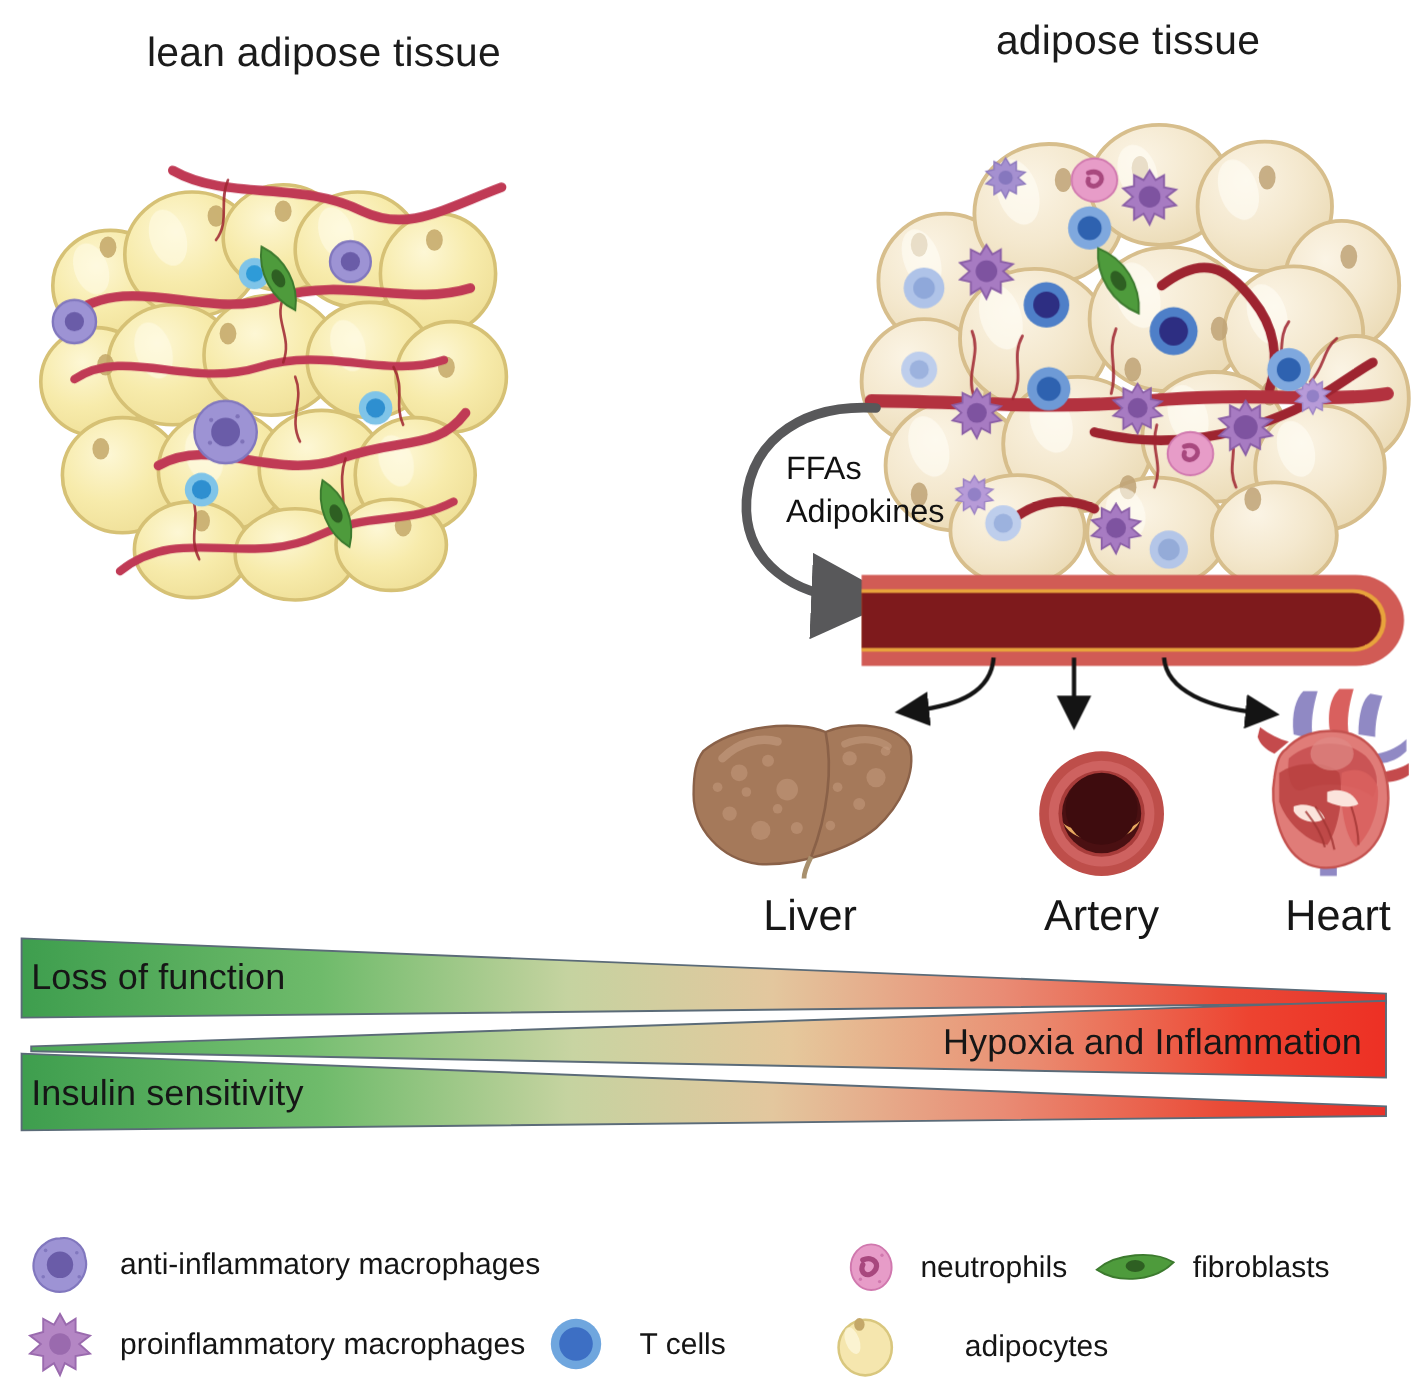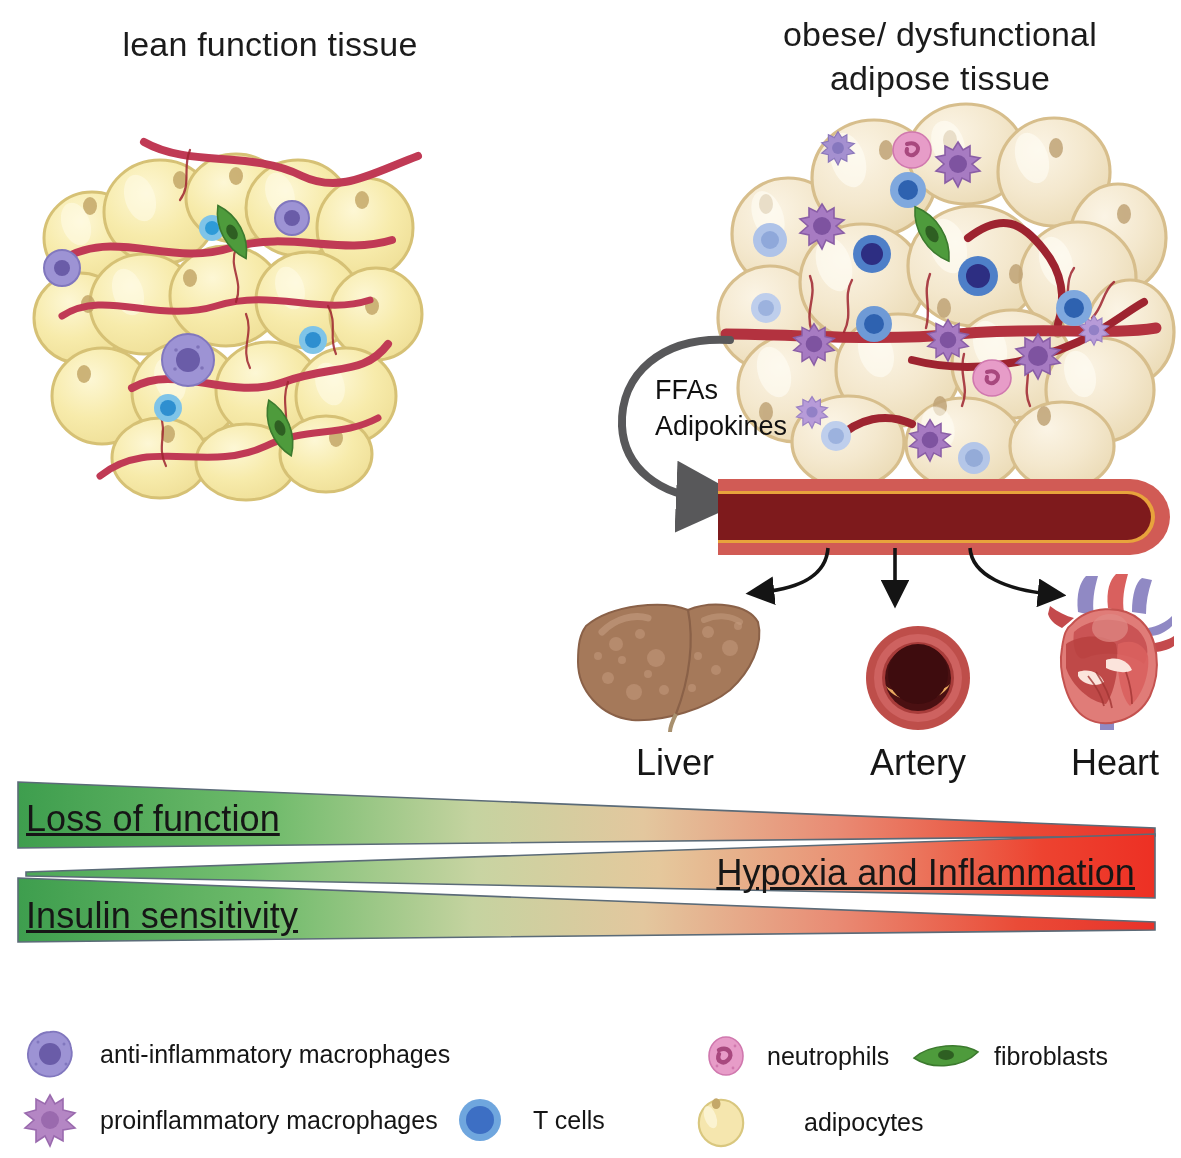--- a/index.html
+++ b/index.html
@@ -20,45 +20,43 @@
   .flow-label{font-size:27px;line-height:36px;color:#111;}
   #ffa-label{left:655px;top:372px;width:200px;}
 
   .organ-label{font-size:36px;text-align:center;color:#161616;}
   #label-liver{left:585px;top:742px;width:180px;}
   #label-artery{left:828px;top:742px;width:180px;}
   #label-heart{left:1045px;top:742px;width:140px;}
 
   
   .bar-text{
-    position:absolute;font-size:36px;color:#161616;white-space:nowrap;
+    position:absolute;font-size:30px;color:#161616;white-space:nowrap;
     letter-spacing:.1px;
-    text-decoration:underline;
   }
   #txt-loss{left:26px;top:798px;}
   #txt-hypox{right:46px;top:852px;}
   #txt-insulin{left:26px;top:895px;}
 
   
   #legend{position:absolute;left:0;top:1012px;width:933px;height:140px;}
   .leg-item{position:absolute;display:flex;align-items:center;}
   .leg-label{font-size:25px;color:#151515;white-space:nowrap;}
   .leg-ico{width:56px;height:56px;position:relative;flex:0 0 56px;}
   .leg-ico svg{display:block;width:100%;height:100%;}
 
   svg{overflow:visible;}
 </style>
 </head>
 <body>
 
 <div class="title abs" id="title-lean">
-  <span>lean function tissue</span>
+  <span>lean adipose tissue</span>
 </div>
 <div class="title abs" id="title-obese">
-  <div>obese/ dysfunctional</div>
   <div>adipose tissue</div>
 </div>
 
 <svg class="abs" id="lean-cluster" style="left:40px;top:128px;" width="390" height="370" viewBox="0 0 390 370">
   <defs>
     <radialGradient id="adLean" cx="38%" cy="32%" r="75%">
       <stop offset="0%" stop-color="#FDF7D5"></stop>
       <stop offset="55%" stop-color="#F7EBAB"></stop>
       <stop offset="100%" stop-color="#EFDF97"></stop>
     </radialGradient>

